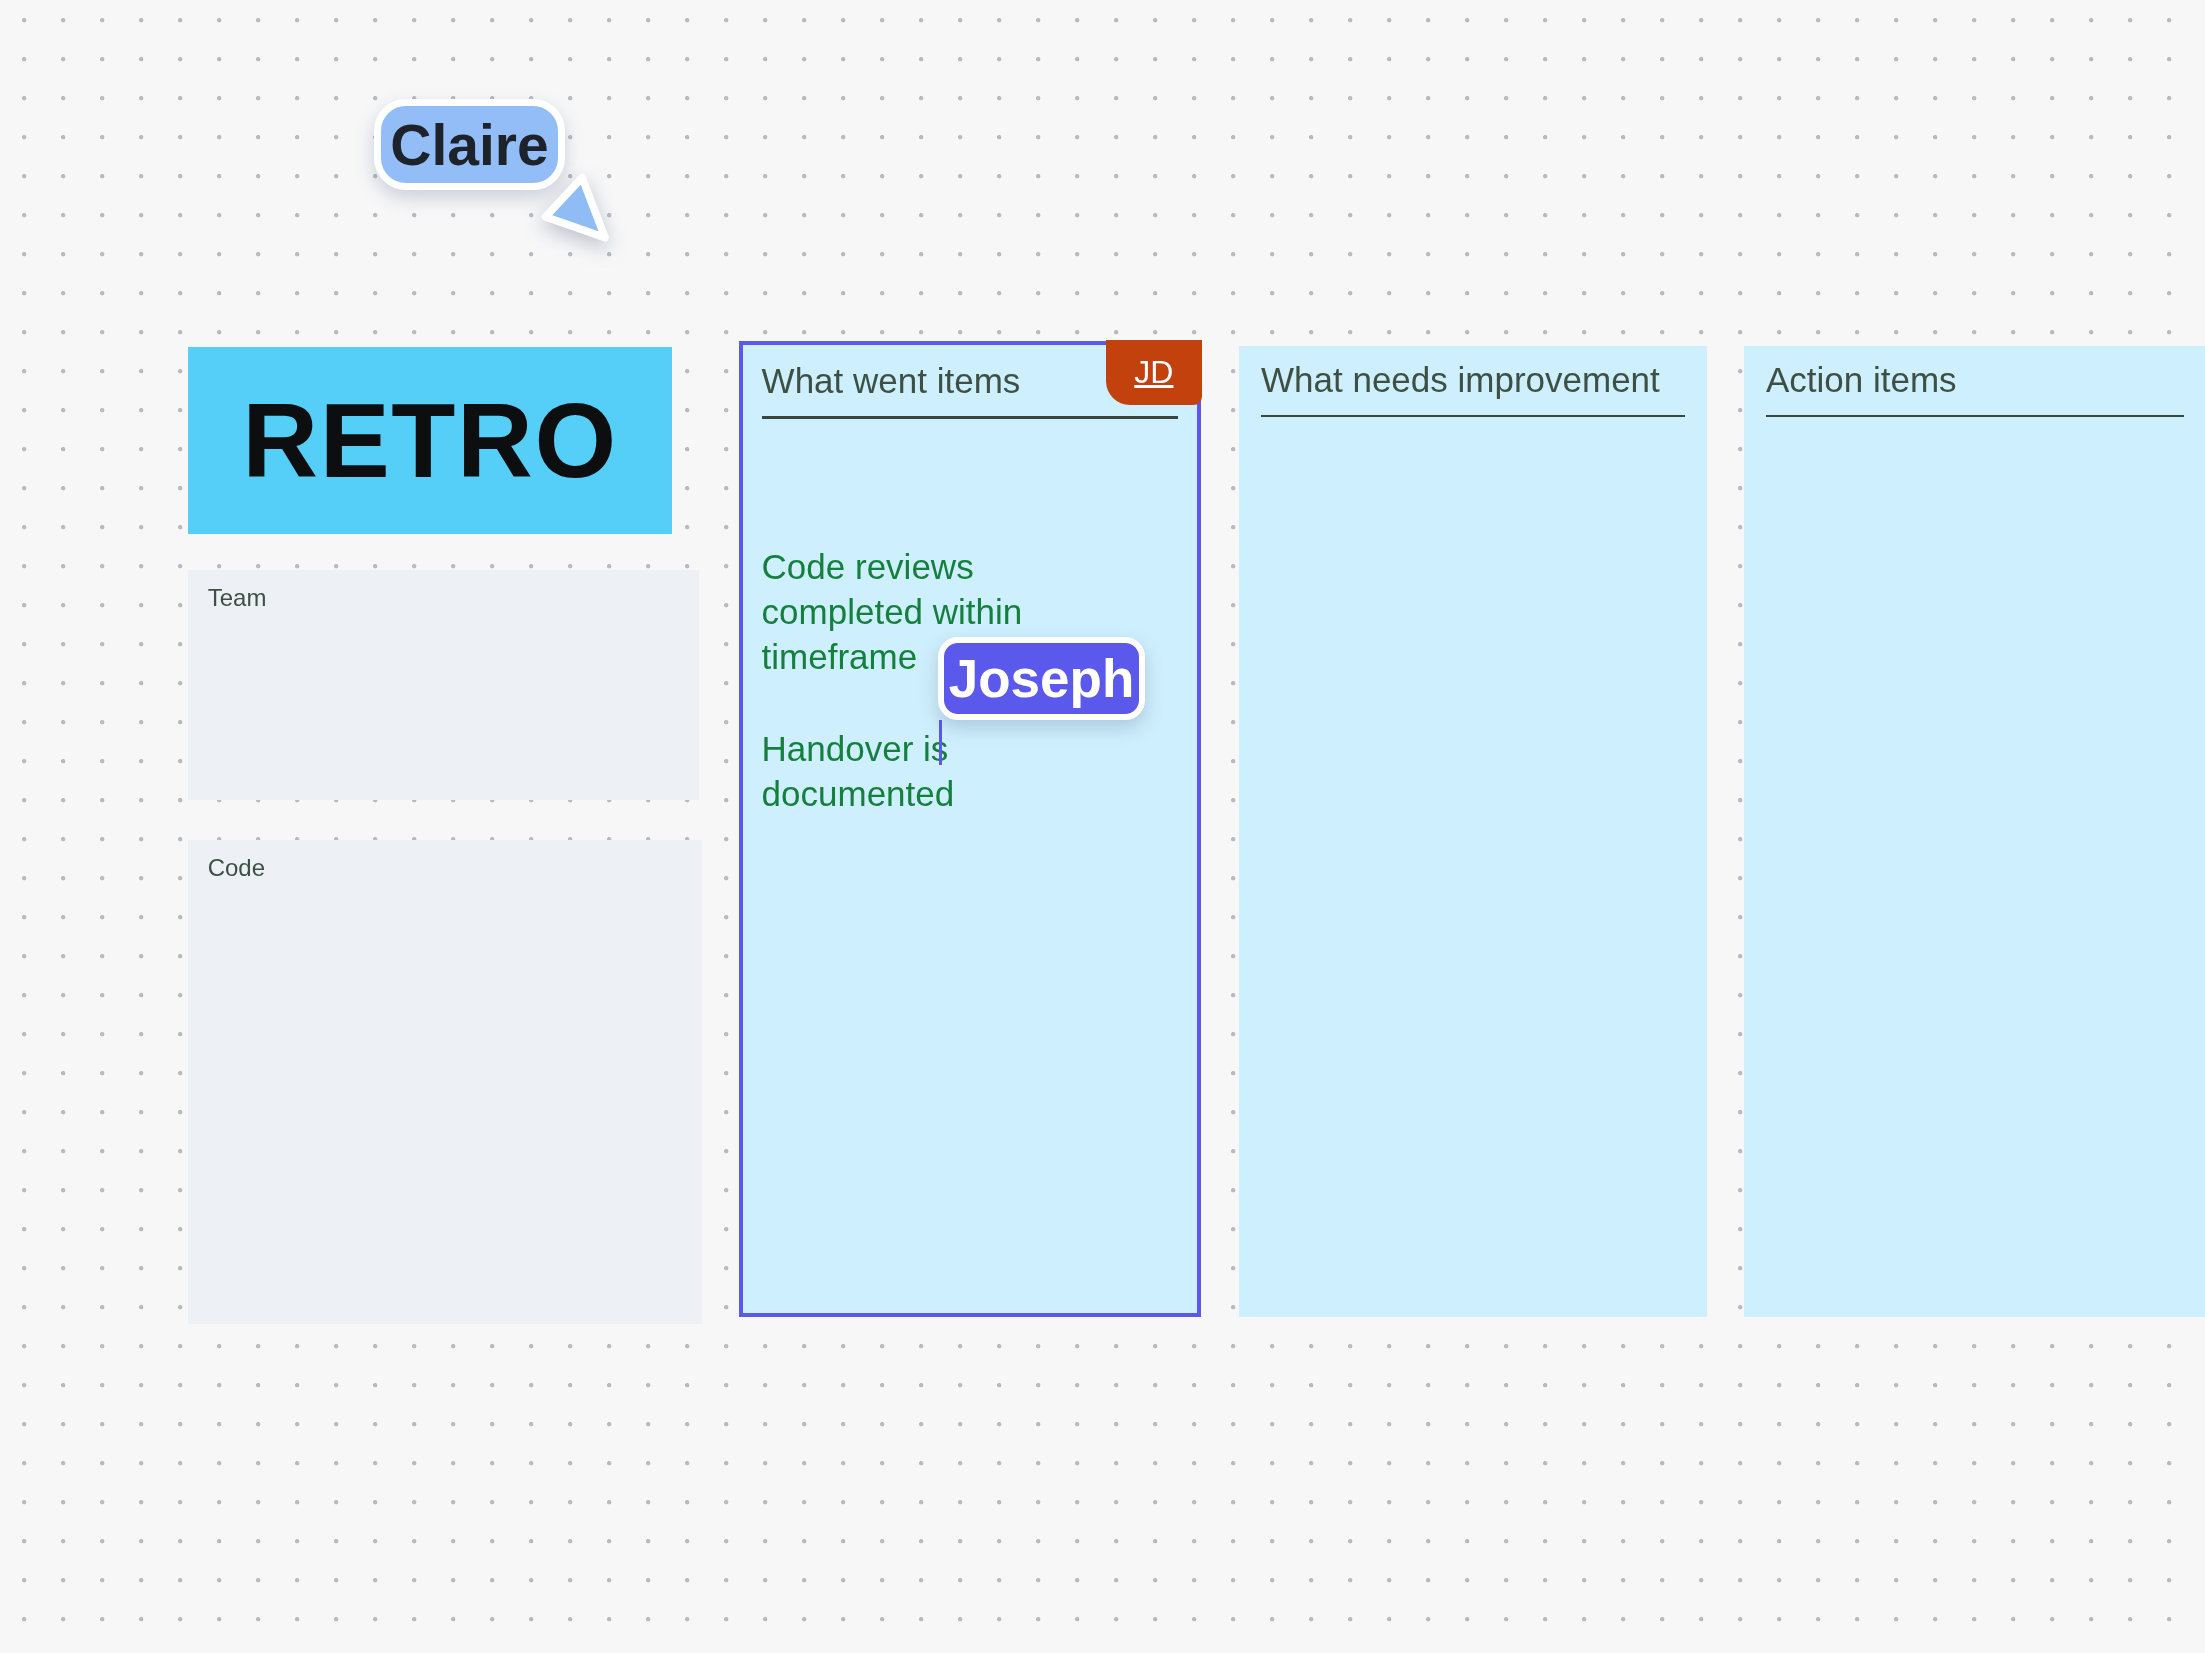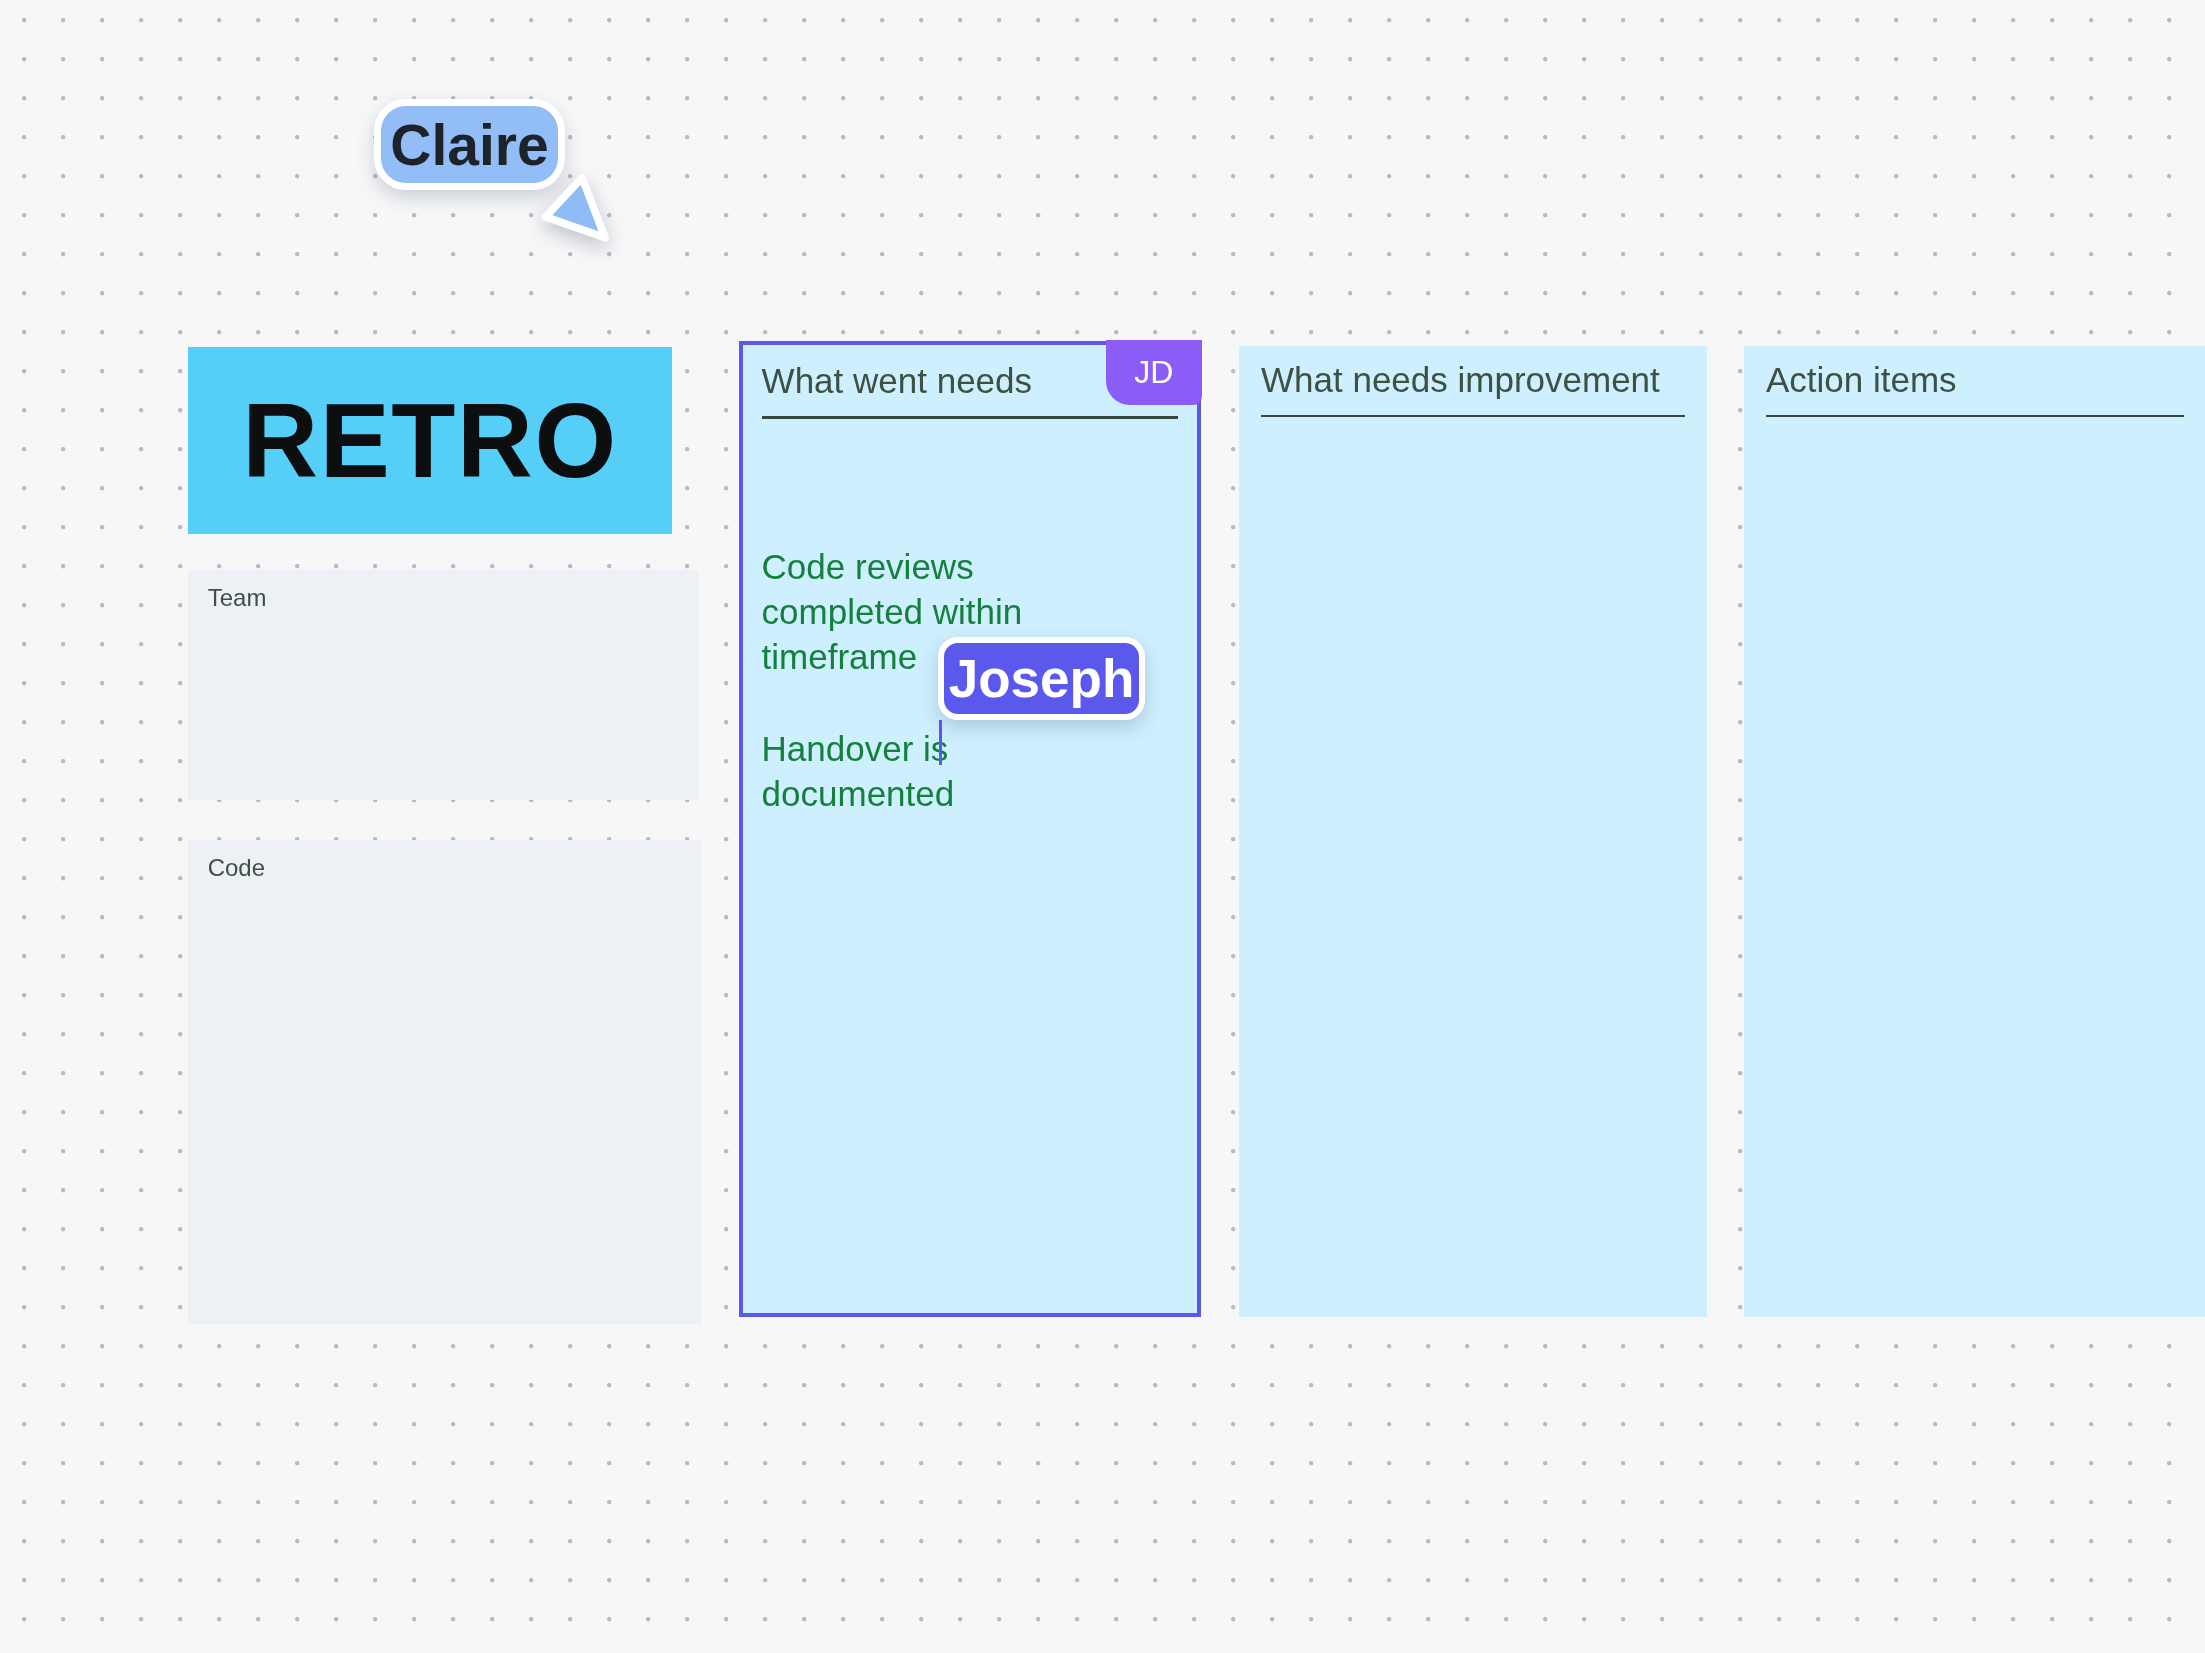--- a/index.html
+++ b/index.html
@@ -89,25 +89,26 @@
     font-size: 35px; color: #15803d; line-height: 45px;
     margin: 0;
   }
   .note-text--first { margin-top: 125px; max-width: 377px; }
   .note-text--second { margin-top: 47px; max-width: 208px; }
 
   
   .badge-jd {
     position: absolute; top: -4.9px; right: -4.9px;
     width: 96px; height: 65px;
-    background: #8b5cf6;
+    background: #c2410c;
     border-radius: 0 0 8.8px 24px;
     display: flex; align-items: center; justify-content: center;
     color: #ffffff; font-size: 32px; font-weight: 500;
     z-index: 4;
+    text-decoration: underline;
   }
 
   
   .caret {
     position: absolute; left: 196px; top: 375px;
     width: 3.3px; height: 45px;
     background: #5b58ec;
     z-index: 3;
   }
 </style>
@@ -131,21 +132,21 @@
     <div class="card-label">Team</div>
   </div>
   <div class="gray-card gray-card--notes">
     <div class="card-label">Code</div>
   </div>
 
   <div class="column column--went-well">
     <div class="badge-jd">
       <span>JD</span>
     </div>
-    <div class="col-header">What went needs</div>
+    <div class="col-header">What went items</div>
     <hr class="col-underline">
     <p class="note-text note-text--first">Code reviews completed within timeframe</p>
     <p class="note-text note-text--second">Handover is documented</p>
     <div class="tag tag--joseph">
       <span>Joseph</span>
     </div>
     <div class="caret"></div>
   </div>
 
   <div class="column column--improvement">

